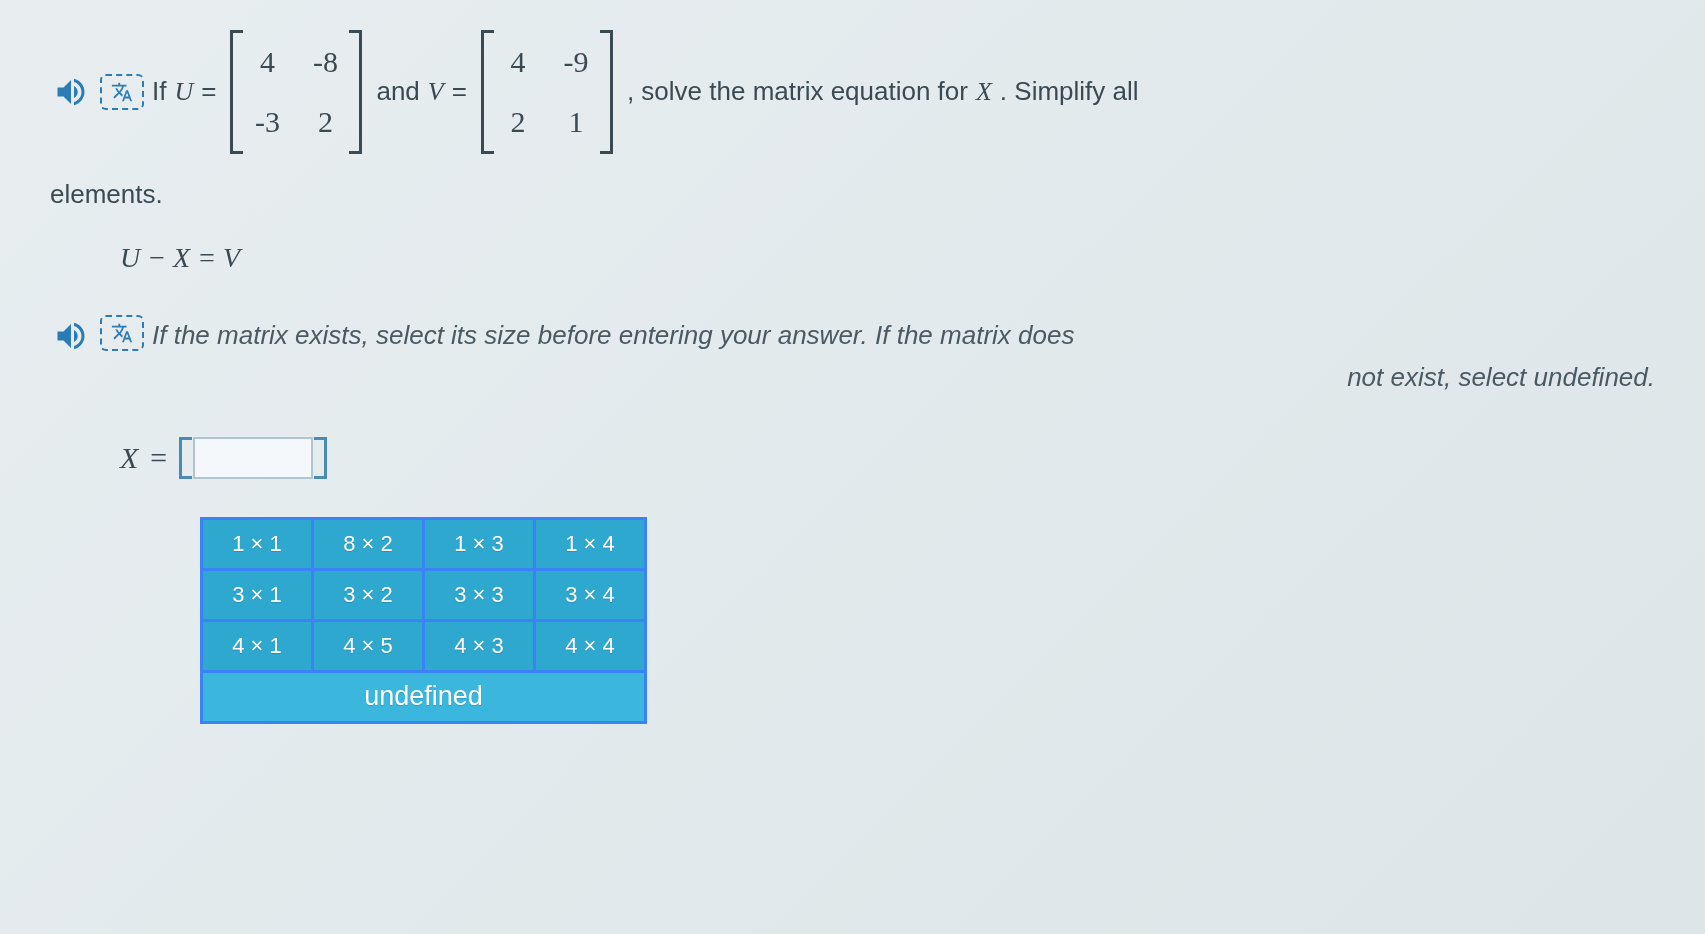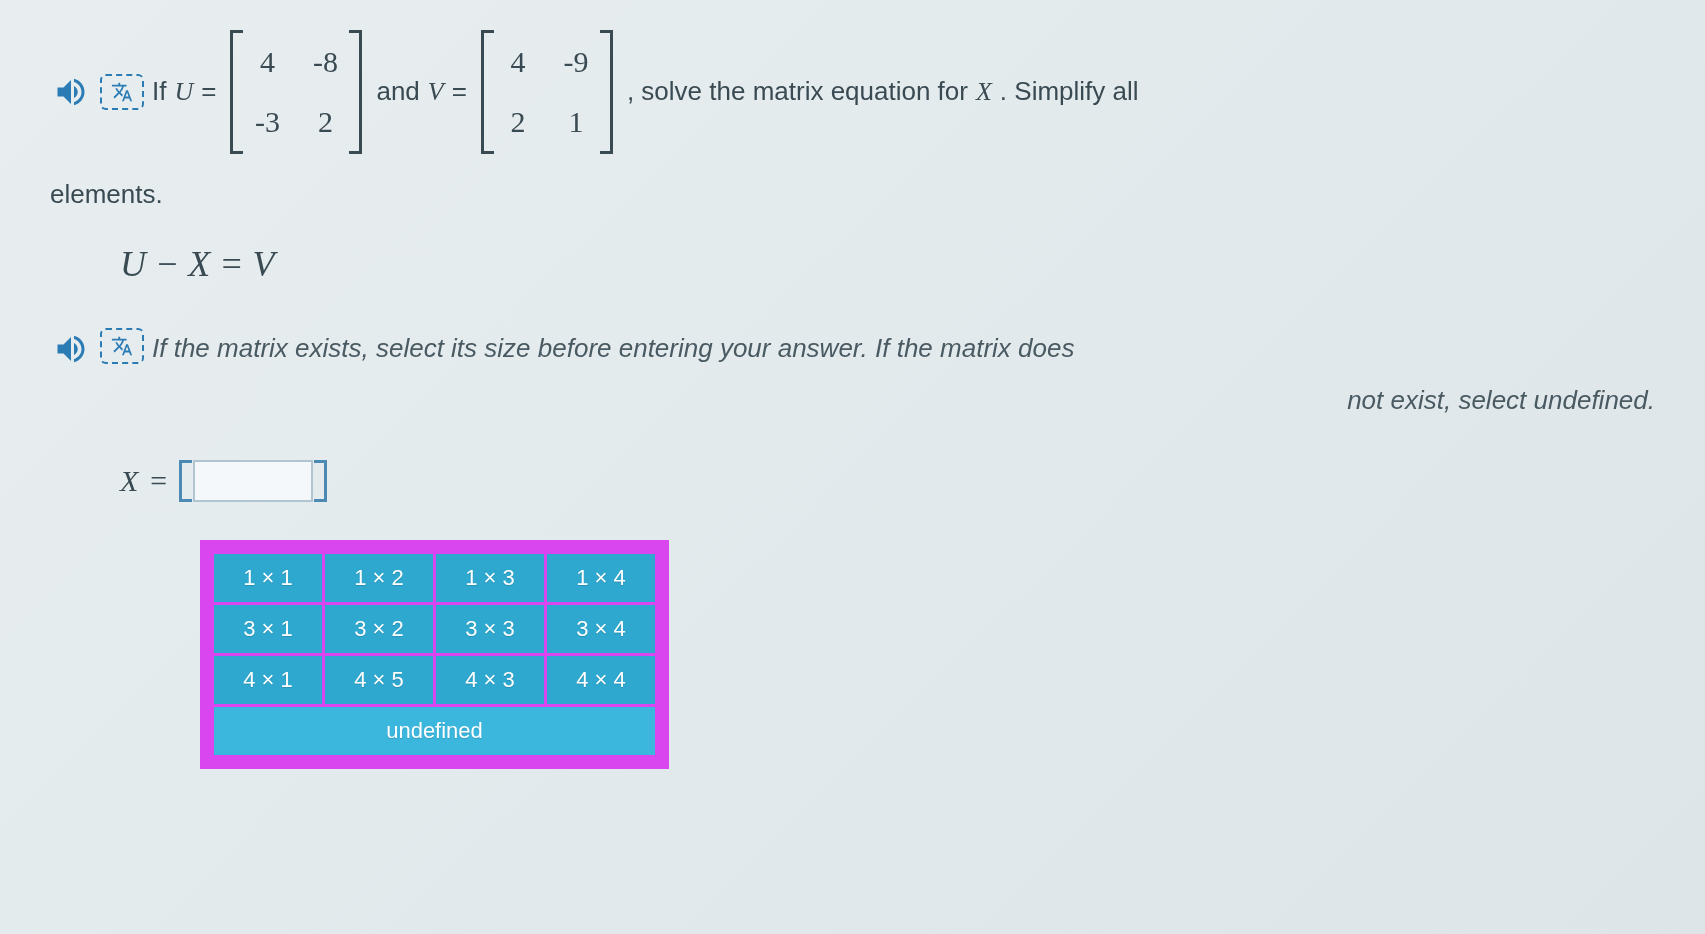--- a/index.html
+++ b/index.html
@@ -87,28 +87,27 @@
       text-align: center;
       min-width: 30px;
     }
     .elements-line {
       margin-bottom: 20px;
     }
     .equation-line {
       margin-left: 70px;
       margin-bottom: 35px;
       font-family: Georgia, serif;
-      font-size: 36px;
+      font-size: 28px;
       font-style: italic;
     }
     .instruction-row {
       display: flex;
       align-items: flex-start;
       gap: 8px;
-      margin-bottom: 10px;
       font-style: italic;
       color: #4a5a62;
     }
     .instruction-text {
       flex: 1;
     }
     .instruction-line2 {
       font-style: italic;
       color: #4a5a62;
       margin-bottom: 35px;
@@ -152,22 +151,22 @@
       height: 42px;
       border: 2px solid #b0c5d0;
       background: #f5f8fa;
       font-size: 22px;
       text-align: center;
       font-family: Verdana, sans-serif;
     }
     .size-grid {
       margin-left: 150px;
       display: inline-block;
-      background: #d946ef;
-      padding: 14px;
+      background: #3b82f6;
+      padding: 3px;
     }
     .size-row {
       display: flex;
       gap: 3px;
       margin-bottom: 3px;
     }
     .size-row:last-child {
       margin-bottom: 0;
     }
     .size-btn {
@@ -183,21 +182,21 @@
       align-items: center;
       justify-content: center;
       text-shadow: 0 1px 1px rgba(0,0,0,0.15);
     }
     .undefined-btn {
       background: #3bb7de;
       color: #ffffff;
       border: none;
       width: 441px;
       height: 48px;
-      font-size: 22px;
+      font-size: 27px;
       font-family: Verdana, sans-serif;
       cursor: pointer;
       text-shadow: 0 1px 1px rgba(0,0,0,0.15);
     }
   </style>
 </head>
 <body>
 
 
 
@@ -262,21 +261,21 @@
   <span class="math-var">X</span>
   <span> = </span>
   <span class="answer-matrix">
     <input class="answer-input" type="text" style="">
   </span>
 </div>
 
 <div class="size-grid">
   <div class="size-row">
     <button class="size-btn">1 × 1</button>
-    <button class="size-btn">1 × 2</button>
+    <button class="size-btn">8 × 2</button>
     <button class="size-btn">1 × 3</button>
     <button class="size-btn">1 × 4</button>
   </div>
   <div class="size-row">
     <button class="size-btn">3 × 1</button>
     <button class="size-btn">3 × 2</button>
     <button class="size-btn">3 × 3</button>
     <button class="size-btn">3 × 4</button>
   </div>
   <div class="size-row">

